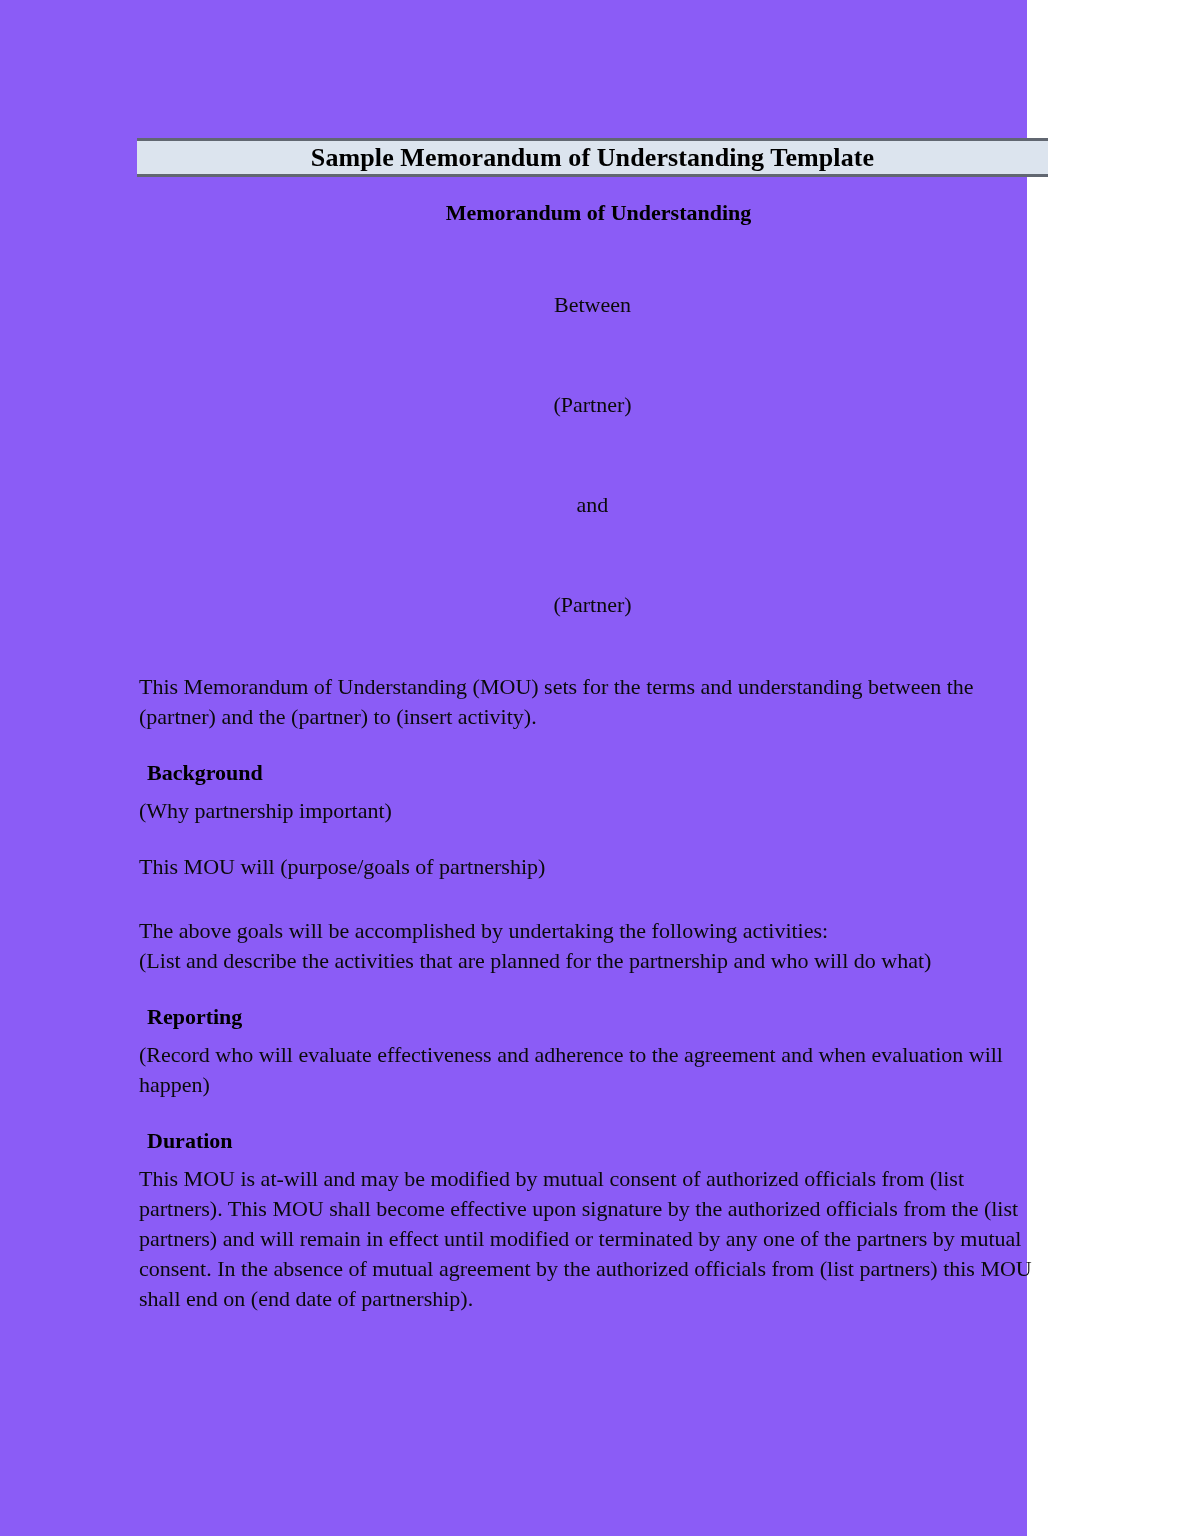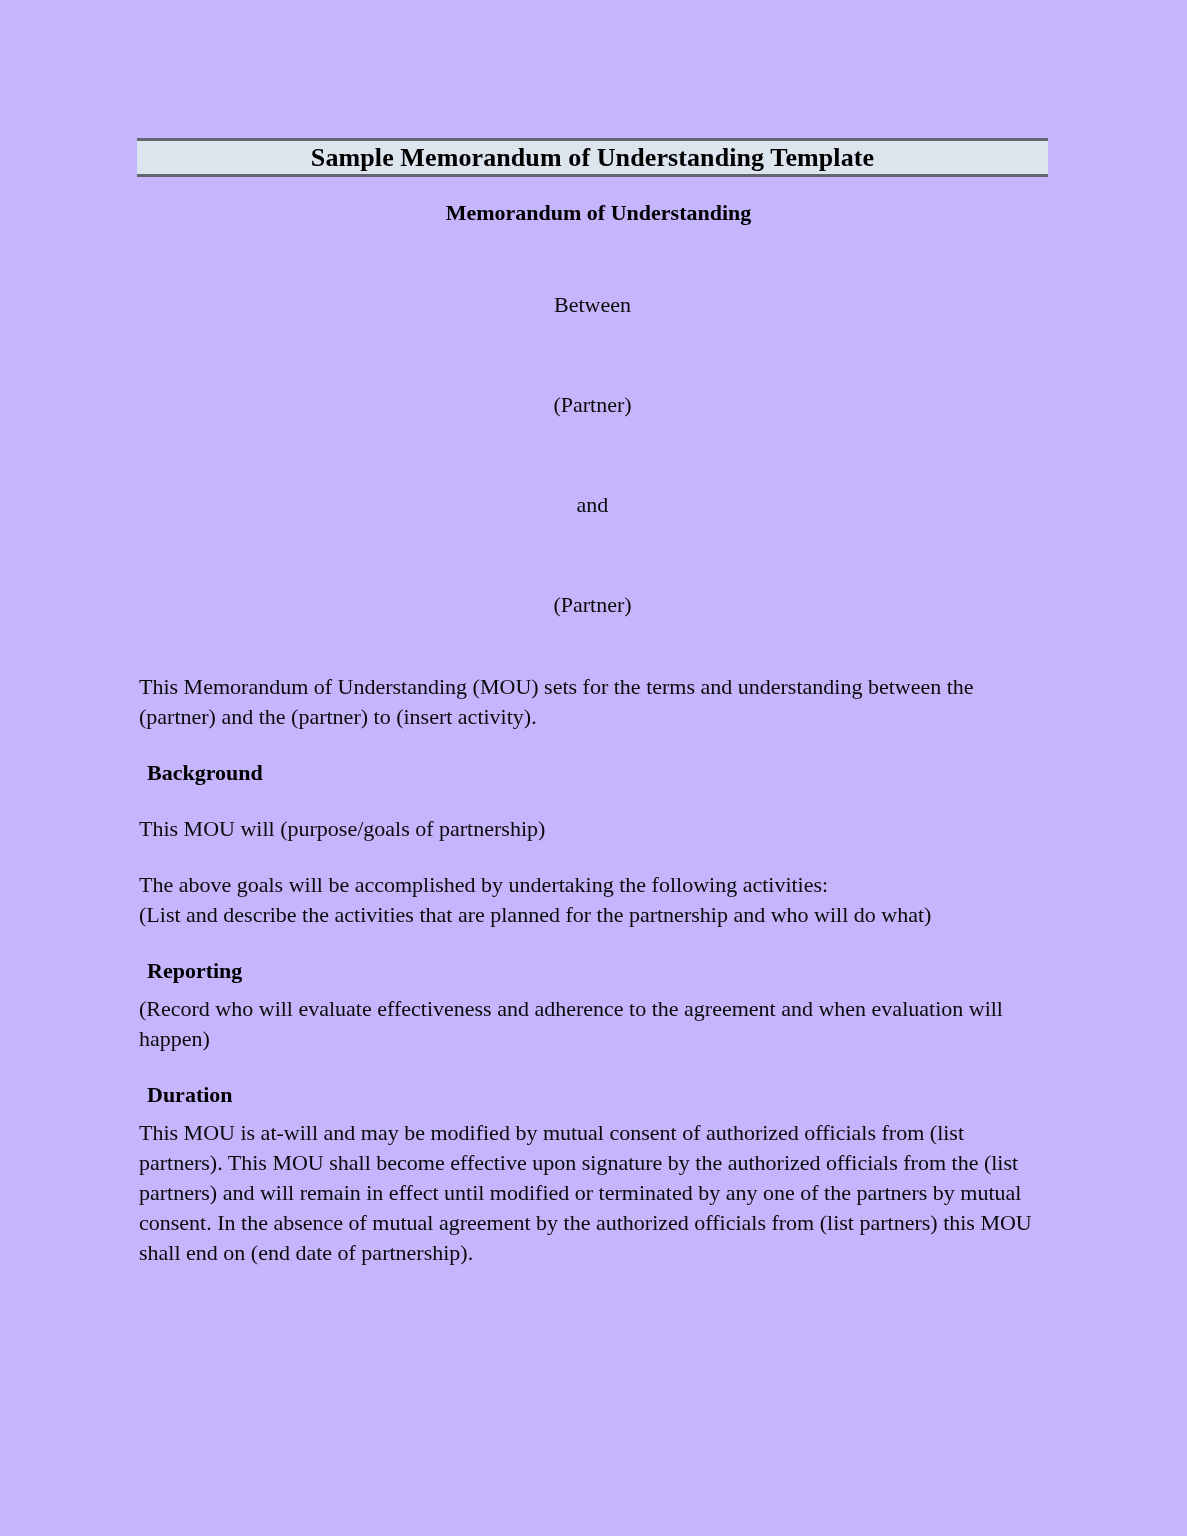--- a/index.html
+++ b/index.html
@@ -13,23 +13,23 @@
     font-family: "Liberation Serif", "DejaVu Serif", serif;
     color: #0a0a0a;
     position: relative;
     overflow: hidden;
   }
 
   .page {
     position: absolute;
     left: 0;
     top: 0;
-    width: 1187px;
+    width: 1027px;
     height: 1536px;
-    background: #c4b5fd;
+    background: #8b5cf6;
   }
 
   
   .title-banner {
     position: absolute;
     left: 137px;
     top: 138px;
     width: 911px;
     height: 39px;
     background: #dce4ee;
@@ -94,21 +94,21 @@
     margin-top: 26px;
   }
   .heading {
     font-size: 22px;
     line-height: 30px;
     font-weight: bold;
     margin: 8px;
     color: #000000;
   }
   .gap-para {
-    margin-top: 26px;
+    margin-top: 34px;
     font-family: Liberation Serif, serif;
   }
 </style>
 </head>
 <body>
 
 <div class="page">
 
   <div class="title-banner">
     <div class="title-banner-text">Sample Memorandum of Understanding Template</div>
@@ -122,20 +122,21 @@
     <div class="party-line">and</div>
     <div class="party-line">(Partner)</div>
   </div>
 
   <div class="body-block">
 
     <p class="para">This Memorandum of Understanding (MOU) sets for the terms and understanding between the (partner) and the (partner) to (insert activity).</p>
 
     <div class="section">
       <p class="heading">Background</p>
+      <p class="para">(Why partnership important)</p>
     </div>
 
     <div class="section">
       <p class="para">This MOU will (purpose/goals of partnership)</p>
       <p class="para gap-para" style="white-space: pre-line;">The above goals will be accomplished by undertaking the following activities:
 (List and describe the activities that are planned for the partnership and who will do what)</p>
     </div>
 
     <div class="section">
       <p class="heading">Reporting</p>

